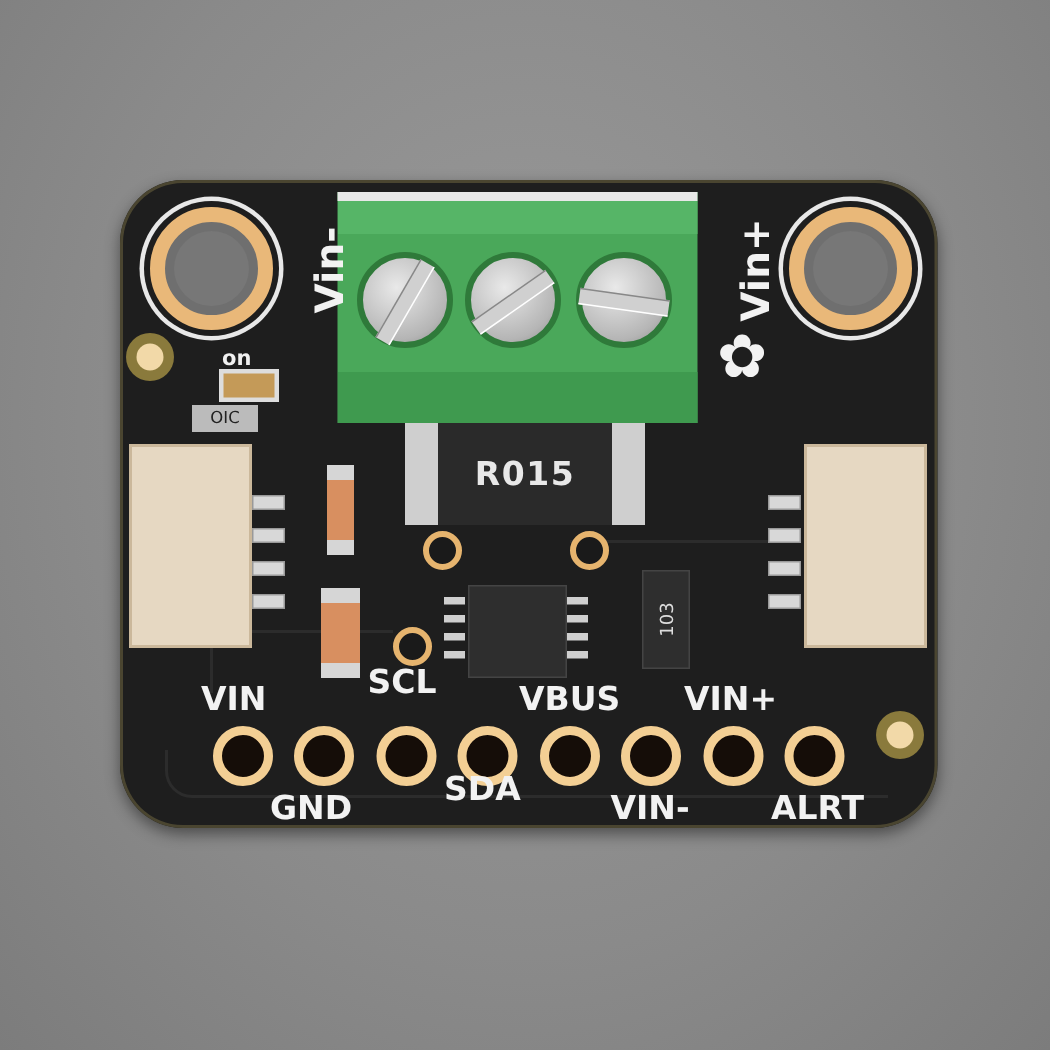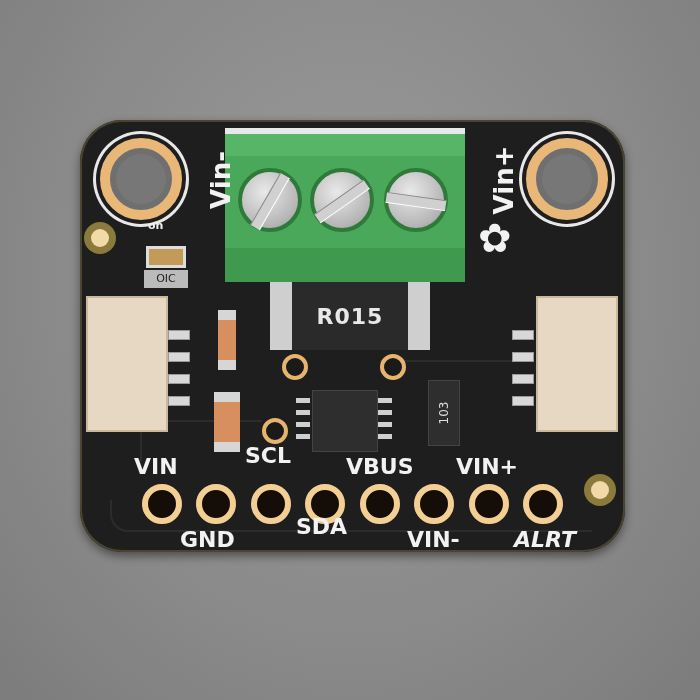--- a/index.html
+++ b/index.html
@@ -34,21 +34,21 @@
   
   .jst{width:82px;height:136px;background:#e6d8c2;border:2px solid #cbb89b;box-sizing:border-box;}
   .jst-pin{width:20px;height:8px;background:#d8d8d8;border:1px solid #999;}
   
   .ic{background:#2e2e2e;border:1px solid #444;}
   .leg{width:14px;height:5px;background:#cfcfcf;}
   .cap{width:18px;height:40px;background:#d88f60;border-top:10px solid #d6d6d6;border-bottom:10px solid #d6d6d6;}
   
   .pin{width:28px;height:28px;border-radius:50%;background:#150d08;border:6px solid #f3cf94;}
   .pin-label{color:#f2f2f2;font-weight:bold;font-size:22px;font-family:"DejaVu Sans",sans-serif;white-space:nowrap;}
-  .small{color:#f0f0f0;font-size:11px;font-weight:bold;}
+  .small{color:#f0f0f0;font-size:14px;font-weight:bold;margin-top:12px;}
   .led{width:34px;height:16px;background:#c49a58;border:3px solid #ddd;}
   .star{color:#f2f2f2;font-size:40px;line-height:1;}
 </style>
 </head>
 <body>
 
 <div class="abs pcb">
   <div class="trace" style="left:60px;top:300px;width:120px;height:40px;border-top-width:2px;border-left-width:2px;border-radius:10px 0 0 0;"></div>
   <div class="trace" style="left:300px;top:240px;width:140px;height:30px;border-top-width:2px;"></div>
   <div class="trace" style="left:30px;top:380px;width:480px;height:30px;border-bottom-width:2px;border-left-width:2px;border-radius:0 0 0 18px;"></div>
@@ -62,21 +62,21 @@
 <div class="abs tblock"></div>
 <div class="abs screw s1" style="left:238px;top:168px;"></div>
 <div class="abs screw s2" style="left:310px;top:168px;"></div>
 <div class="abs screw s3" style="left:384px;top:168px;"></div>
 <div class="abs side-label" style="left:192px;top:165px;">Vin-</div>
 <div class="abs side-label" style="left:470px;top:165px;">Vin+</div>
 <div class="abs star" style="left:478px;top:218px;">✿</div>
 
 <div class="abs small" style="left:148px;top:219px;">on</div>
 <div class="abs led" style="left:146px;top:246px;"></div>
-<div class="abs" style="left:144px;top:270px;width:44px;height:18px;background:#bbb;color:#222;font-size:11px;text-align:center;line-height:18px;">OIC</div>
+<div class="abs" style="left:128px;top:270px;width:44px;height:18px;background:#bbb;color:#222;font-size:11px;text-align:center;line-height:18px;">OIC</div>
 
 <div class="abs shunt">R015</div>
 <div class="abs via" style="left:282px;top:354px;"></div>
 <div class="abs via" style="left:380px;top:354px;"></div>
 <div class="abs via" style="left:262px;top:418px;"></div>
 
 <div class="abs jst" style="left:86px;top:296px;"></div>
 <div class="abs jst-pin" style="left:168px;top:330px;"></div>
 <div class="abs jst-pin" style="left:168px;top:352px;"></div>
 <div class="abs jst-pin" style="left:168px;top:374px;"></div>
@@ -114,13 +114,13 @@
 <div class="abs pin" style="left:251px;top:484px;"></div>
 <div class="abs pin" style="left:305px;top:484px;"></div>
 <div class="abs pin" style="left:360px;top:484px;"></div>
 <div class="abs pin" style="left:414px;top:484px;"></div>
 <div class="abs pin" style="left:469px;top:484px;"></div>
 <div class="abs pin" style="left:523px;top:484px;"></div>
 
 <div class="abs pin-label" style="left:180px;top:527px;">GND</div>
 <div class="abs pin-label" style="left:296px;top:514px;">SDA</div>
 <div class="abs pin-label" style="left:407px;top:527px;">VIN-</div>
-<div class="abs pin-label" style="left:514px;top:527px;font-style:italic;">ALRT</div>
+<div class="abs pin-label" style="left:514px;top:527px;">ALRT</div>
 
 </body></html>

